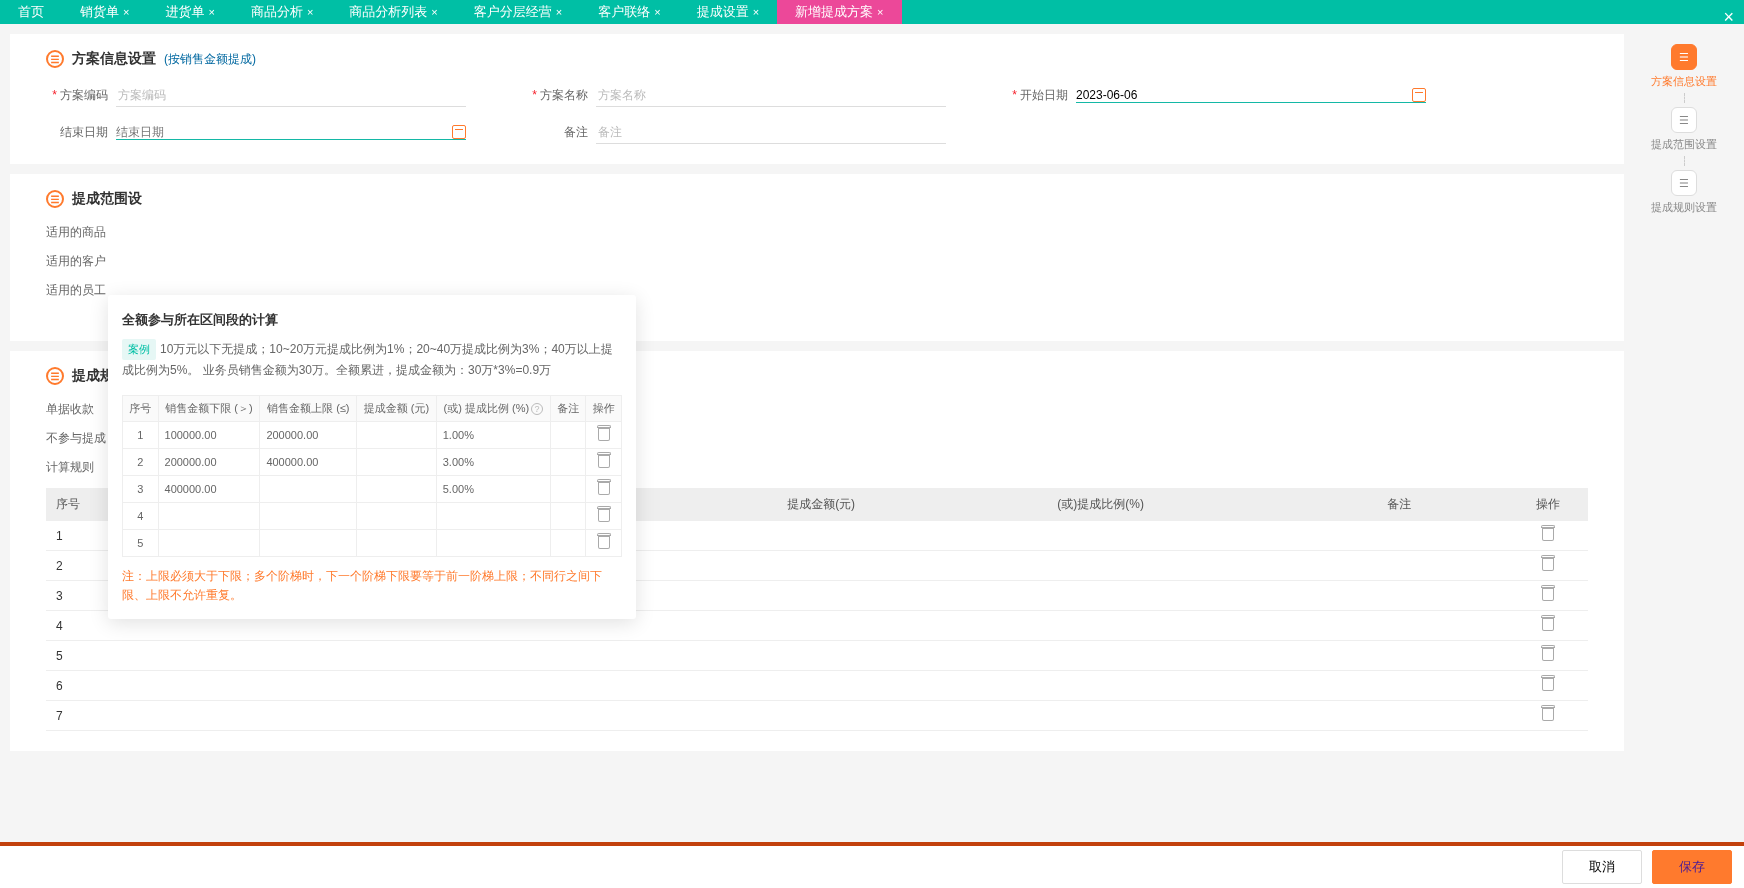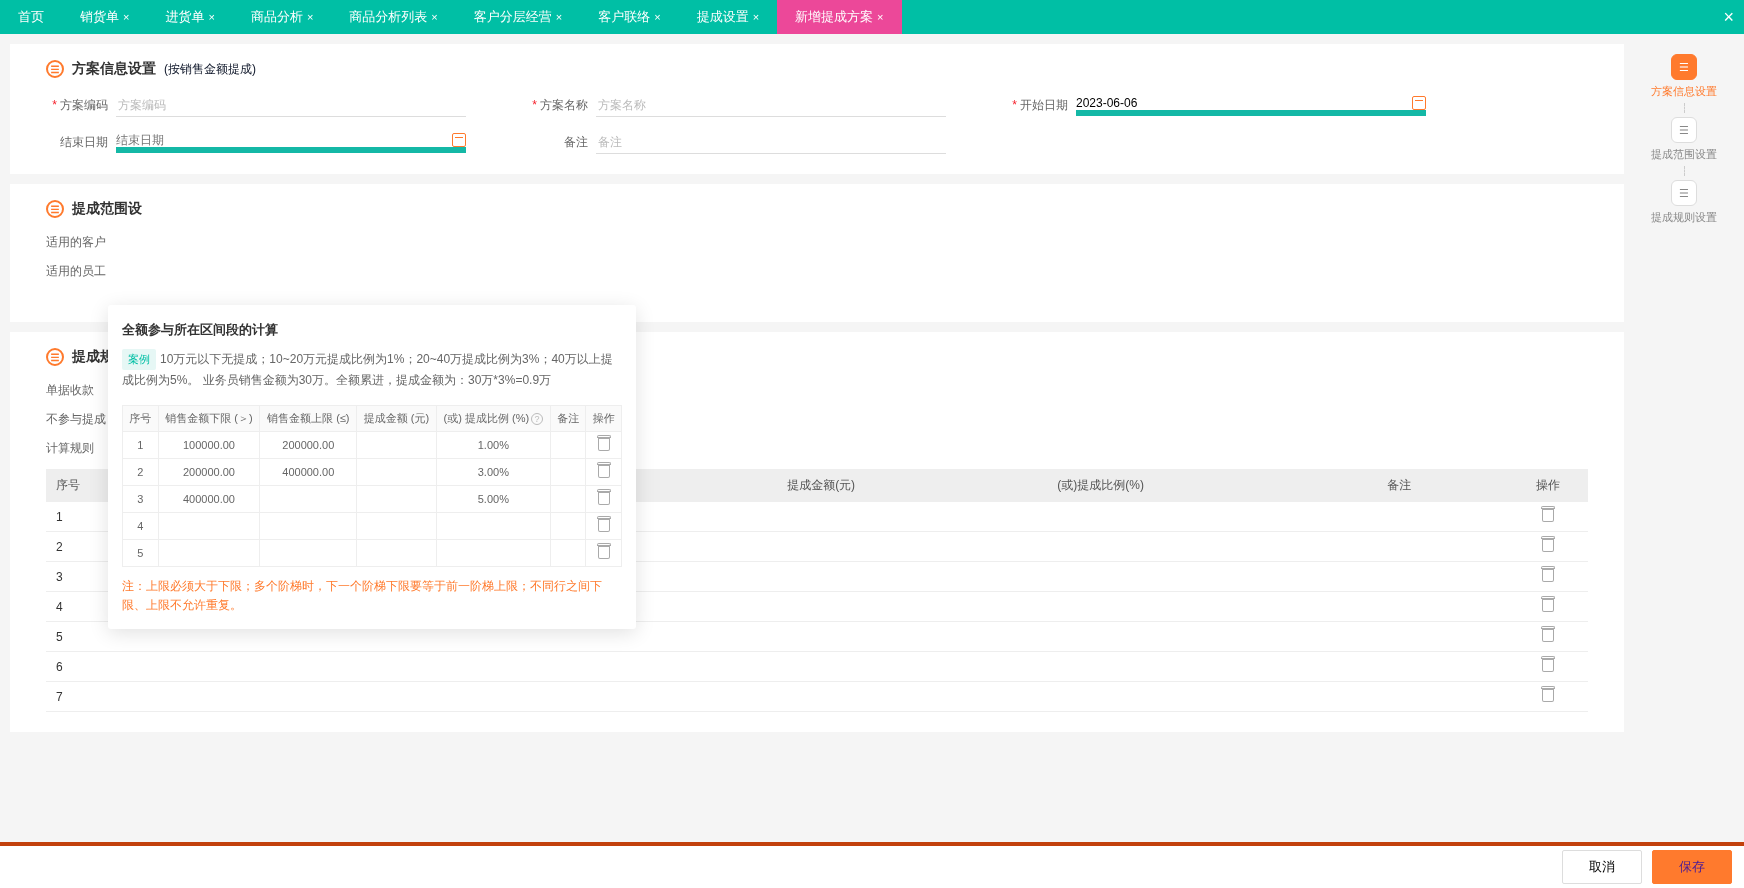--- a/index.html
+++ b/index.html
@@ -1,36 +1,36 @@
 <!DOCTYPE html>
 <html><head>
 <meta charset="utf-8">
 <style>
 * { box-sizing: border-box; margin: 0; padding: 0; }
 body { font-family: "Microsoft YaHei", Arial, sans-serif; font-size: 12px; color: #333; background: #f5f5f5; overflow: hidden; }
-.tab-bar { background: #00BFA5; height: 34px; display: flex; align-items: stretch; position: relative; }
+.tab-bar { background: #00BFA5; height: 24px; display: flex; align-items: stretch; position: relative; }
 .tab { padding: 0 18px; color: #fff; display: flex; align-items: center; cursor: pointer; font-size: 13px; position: relative; }
 .tab.active { background: #ec4899; }
 .tab-close { margin-left: 4px; font-size: 11px; }
 .tab-bar-close { position: absolute; right: 10px; top: 0; height: 34px; display: flex; align-items: center; color: #fff; font-size: 18px; cursor: pointer; }
 .layout { display: flex; height: calc(100vh - 34px - 46px); }
 .main-col { flex: 1; overflow-y: auto; padding: 10px; padding-right: 0; position: relative; }
 .side-col { width: 120px; padding-top: 20px; display: flex; flex-direction: column; align-items: center; gap: 4px; }
 .card { background: #fff; margin-bottom: 10px; padding: 16px 36px 20px 36px; }
 .card-header { display: flex; align-items: center; gap: 8px; margin-bottom: 16px; }
 .card-icon { width: 18px; height: 18px; border: 2px solid #FF7A2D; border-radius: 50%; display: inline-flex; align-items: center; justify-content: center; color: #FF7A2D; font-size: 10px; font-weight: bold; }
 .card-title { font-size: 14px; font-weight: 600; }
-.card-sub { color: #0f172a; font-size: 12px; }
+.card-sub { color: #0369a1; font-size: 12px; }
 .form-grid { display: flex; flex-wrap: wrap; gap: 14px 60px; }
 .form-row { display: flex; align-items: center; width: 420px; }
 .form-label { width: 70px; text-align: right; padding-right: 8px; color: #666; font-size: 12px; }
 .form-label .req { color: #f5222d; margin-right: 3px; }
 .form-input { flex: 1; border: none; border-bottom: 1px solid #ddd; padding: 4px 2px; font-size: 12px; outline: none; background: transparent; }
 .form-input::placeholder { color: #bbb; }
-.with-cal { display: flex; align-items: center; flex: 1; border-bottom: 6px solid #14b8a6; }
+.with-cal { display: flex; align-items: center; flex: 1; border-bottom: 1px solid #14b8a6; }
 .with-cal input { border: none; flex: 1; outline: none; font-size: 12px; background: transparent; }
 .cal-ico { width: 14px; height: 14px; border: 1px solid #FF7A2D; border-radius: 2px; position: relative; }
 .cal-ico:before { content: ""; position: absolute; top: 3px; left: 2px; right: 2px; height: 1px; background: #FF7A2D; }
 .scope-row { display: flex; align-items: center; margin-bottom: 12px; font-size: 12px; color: #666; }
 .scope-label { width: 72px; text-align: left; }
 .radio-group { display: flex; gap: 22px; align-items: center; }
 .radio-item { display: flex; align-items: center; gap: 4px; cursor: pointer; }
 .radio-dot { width: 14px; height: 14px; border: 1px solid #bbb; border-radius: 50%; display: inline-flex; align-items: center; justify-content: center; }
 .radio-dot.checked { border-color: #FF7A2D; }
 .radio-dot.checked:after { content: ""; width: 6px; height: 6px; background: #FF7A2D; border-radius: 50%; }
@@ -38,21 +38,21 @@
 
 
 .popover { position: absolute; top: 271px; left: 108px; width: 528px; background: #fff; box-shadow: 0 4px 20px rgba(0,0,0,0.12); border-radius: 3px; padding: 16px 14px 14px; z-index: 50; }
 .popover-title { font-weight: 600; font-size: 13px; margin-bottom: 10px; }
 .ex-tag { background: #e6f7f5; color: #00BFA5; display: inline-block; padding: 1px 6px; border-radius: 2px; font-size: 11px; margin-right: 4px; }
 .ex-text { font-size: 12px; color: #666; line-height: 1.7; margin-bottom: 15px; }
 .ex-note { color: #FF7A2D; font-size: 12px; margin-top: 10px; line-height: 1.6; }
 .mini-table { width: 100%; border-collapse: collapse; font-size: 11px; }
 .mini-table th, .mini-table td { border: 1px solid #eee; padding: 5px 6px; text-align: center; color: #666; }
 .mini-table th { background: #fafafa; font-weight: normal; white-space: nowrap; }
-.mini-table td.num { text-align: center; }
+.mini-table td.num { text-align: left; }
 .del-ico { width: 12px; height: 14px; display: inline-block; border: 1px solid #aaa; border-top: 2px solid #aaa; border-radius: 0 0 2px 2px; position: relative; }
 .del-ico:before { content: ""; position: absolute; top: -4px; left: -2px; right: -2px; height: 2px; border: 1px solid #aaa; border-bottom: none; border-radius: 2px 2px 0 0; }
 
 
 .big-table { width: 100%; border-collapse: collapse; font-size: 12px; margin-top: 6px; }
 .big-table th { background: #eee; padding: 8px; font-weight: normal; color: #555; text-align: left; }
 .big-table th:first-child, .big-table td:first-child { padding-left: 10px; width: 56px; }
 .big-table th:last-child, .big-table td:last-child { text-align: center; width: 80px; }
 .big-table td { border-bottom: 1px solid #eee; padding: 6px 8px; height: 24px; }
 
@@ -149,20 +149,23 @@
           <input class="form-input" placeholder="备注" style="">
         </div>
       </div>
     </div>
 
     <div class="card" style="padding-bottom:30px;">
       <div class="card-header">
         <span class="card-icon">☰</span>
         <span class="card-title">提成范围设</span>
       </div>
+      <div class="scope-row">
+          <div class="scope-label">适用的商品</div>
+        </div>
       <div class="scope-row">
           <div class="scope-label">适用的客户</div>
         </div>
       <div class="scope-row">
           <div class="scope-label">适用的员工</div>
         </div>
     </div>
 
     <div class="card">
       <div class="card-header">

